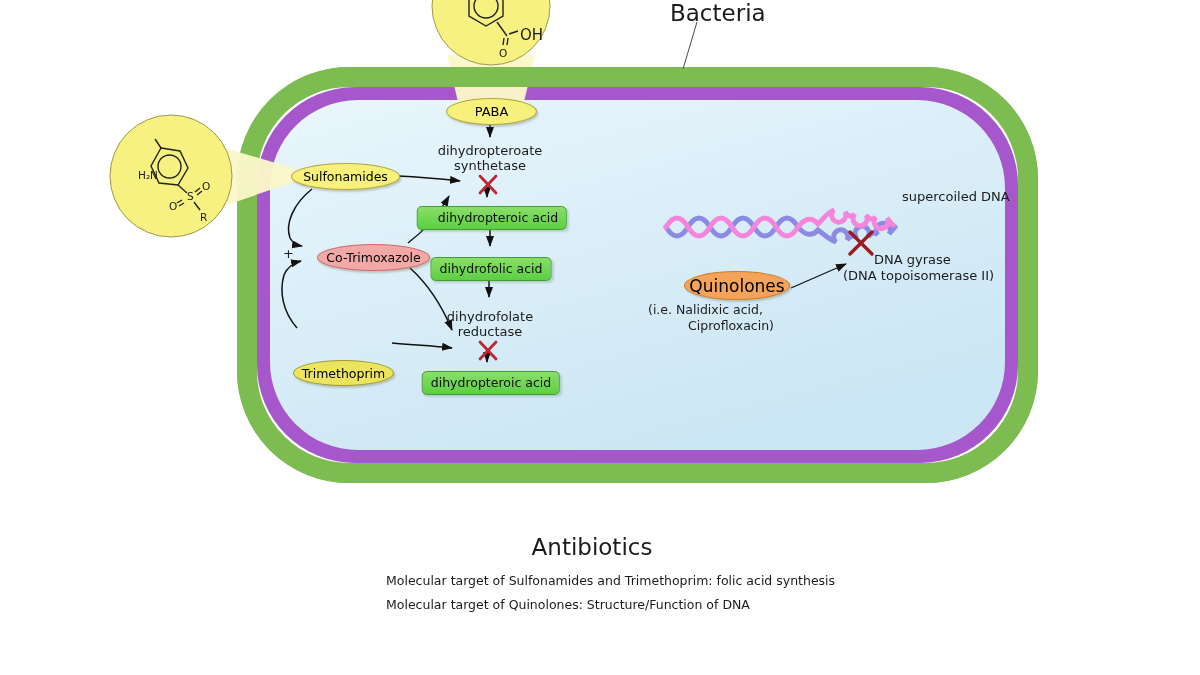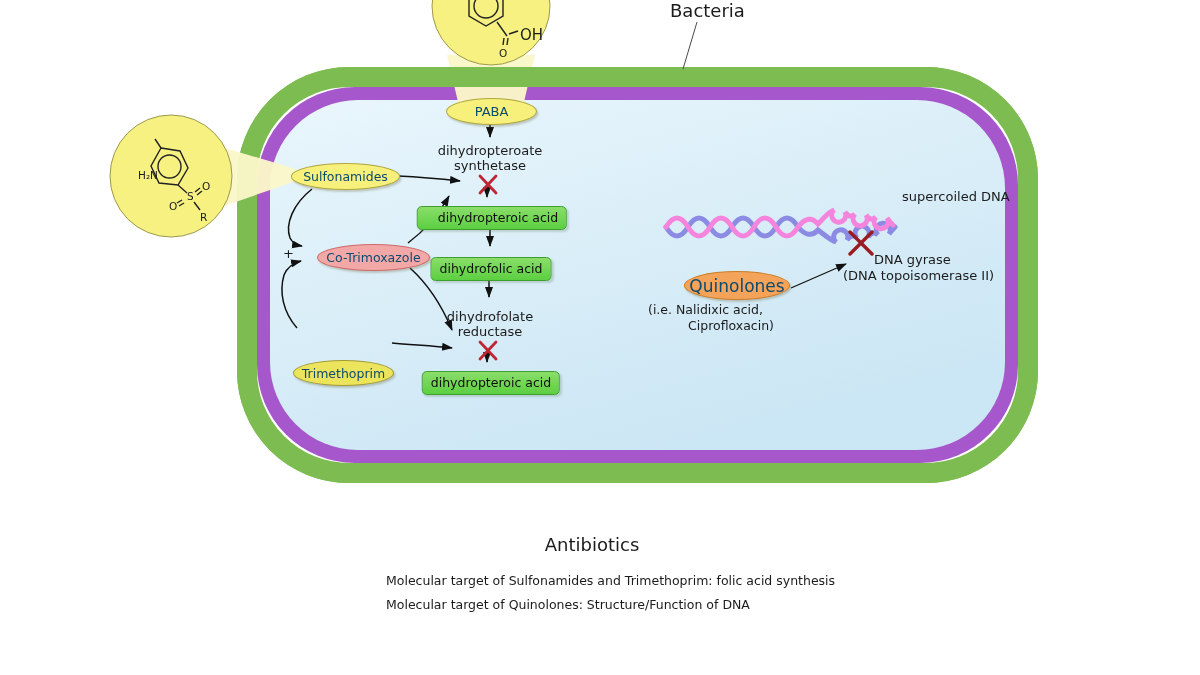--- a/index.html
+++ b/index.html
@@ -1,33 +1,33 @@
 <!DOCTYPE html>
 <html><head>
 <meta charset="utf-8">
 <style>
   html,body{margin:0;padding:0;background:#fff;}
   #stage{position:relative;width:1200px;height:675px;background:#ffffff;overflow:hidden;
          font-family:"DejaVu Sans","Liberation Sans",sans-serif;color:#1b1b1b;}
   #diagram-svg{position:absolute;left:0;top:0;z-index:1;}
   .lbl{position:absolute;z-index:3;white-space:nowrap;}
   .ellipse{position:absolute;z-index:3;display:flex;align-items:center;justify-content:center;
-           border-radius:50%;font-size:12.5px;color:#0c4a6e;
+           border-radius:50%;font-size:12.5px;color:#000000;
            box-shadow:1.5px 2px 2px rgba(120,120,90,0.35);}
   .ellipse-yellow{background:#f7f17c;border:1.3px solid #b0a73f;}
   .ellipse-yellow2{background:#ece45c;border:1.3px solid #a39a35;}
   .ellipse-pink{background:#f3a8a8;border:1.3px solid #d06a6a;}
   .ellipse-orange{background:#f4a35b;border:1.3px solid #cd7d26;}
   .gbox{position:absolute;z-index:3;transform:translateX(-50%);
         background:linear-gradient(#8ade69,#5ccf41);border:1.3px solid #3f9e2f;
         border-radius:5px;padding:3px 8px 4px 8px;font-size:12.5px;color:#101010;
         box-shadow:1.5px 2px 2px rgba(110,140,110,0.3);white-space:nowrap;}
   .enzyme{position:absolute;z-index:3;transform:translateX(-50%);text-align:center;
           font-size:13px;line-height:14.5px;white-space:nowrap;}
-  .h1t{font-size:18px;}
+  .h1t{font-size:23px;}
   .small-note{font-size:12.5px;line-height:15px;}
 </style>
 </head>
 <body>
 
 <div id="stage">
 
   <svg id="diagram-svg" width="1200" height="675" viewBox="0 0 1200 675">
     <defs>
       <linearGradient id="cyto" x1="0" y1="0" x2="0.55" y2="1">

